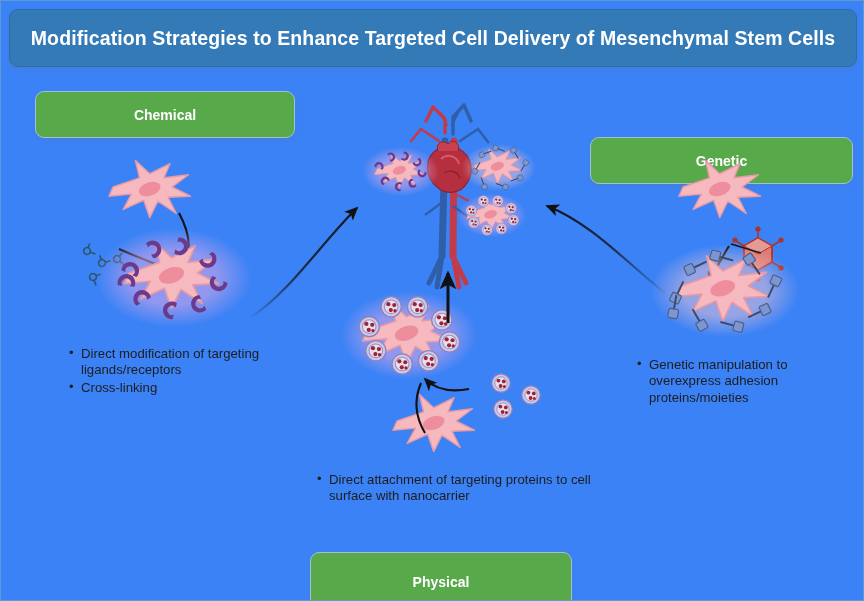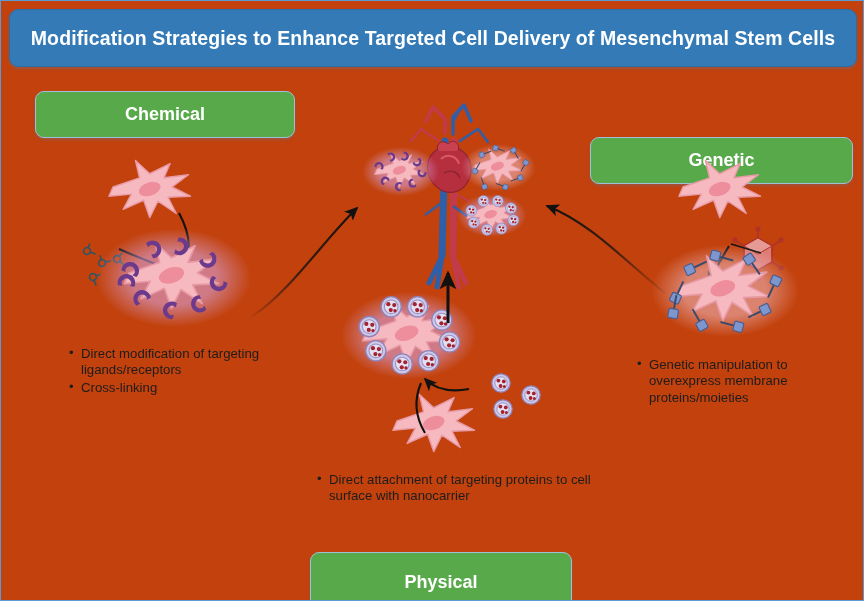--- a/index.html
+++ b/index.html
@@ -6,21 +6,21 @@
   body{
     width:864px;height:601px;
     background:#ffffff;
     font-family:"Liberation Sans", sans-serif;
     overflow:hidden;
   }
   #frame{
     position:relative;
     width:864px;height:601px;
     box-sizing:border-box;
-    background:#c2410c;
+    background:#3b82f6;
     border:1px solid #5b9bd5;
     overflow:hidden;
   }
   
   #title-bar{
     position:absolute;left:8px;top:8px;width:848px;height:58px;
     box-sizing:border-box;
     background:#337ab7;
     border:1.5px solid #2e6da4;
     border-radius:9px;
@@ -39,21 +39,21 @@
   .pill{
     position:absolute;
     box-sizing:border-box;
     background:#57a94a;
     border:1.5px solid #9fc0d8;
     border-radius:9px;
     box-shadow:0 2px 3px rgba(90,120,160,.33);
     display:flex;align-items:center;justify-content:center;
   }
   .pill-label{
-    color:#ffffff;font-size:18px;font-weight:bold;
+    color:#ffffff;font-size:14px;font-weight:bold;
   }
   #pill-chemical{left:34px;top:90px;width:260px;height:47px;}
   #pill-genetic{left:589px;top:90px;width:263px;height:47px;margin-top:46px;}
   #pill-physical{left:309px;top:551px;width:262px;height:60px;}
 
   
   .bullets{
     position:absolute;
     margin:0;
     padding:0 0 0 16px;
@@ -97,21 +97,21 @@
   </div>
   <div class="pill" id="pill-physical">
     <span class="pill-label">Physical</span>
   </div>
 
   <ul class="bullets" id="bullets-chemical">
     <li>Direct modification of targeting ligands/receptors</li>
     <li>Cross-linking</li>
   </ul>
   <ul class="bullets" id="bullets-genetic">
-    <li>Genetic manipulation to overexpress membrane proteins/moieties</li>
+    <li>Genetic manipulation to overexpress adhesion proteins/moieties</li>
   </ul>
   <ul class="bullets" id="bullets-physical">
     <li>Direct attachment of targeting proteins to cell surface with nanocarrier</li>
   </ul>
 
   <div class="art" style="left:0;top:0;width:864px;height:601px;">
   <svg width="864" height="601" viewBox="0 0 864 601" xmlns="http://www.w3.org/2000/svg">
     <defs>
 
       <g id="msc">

